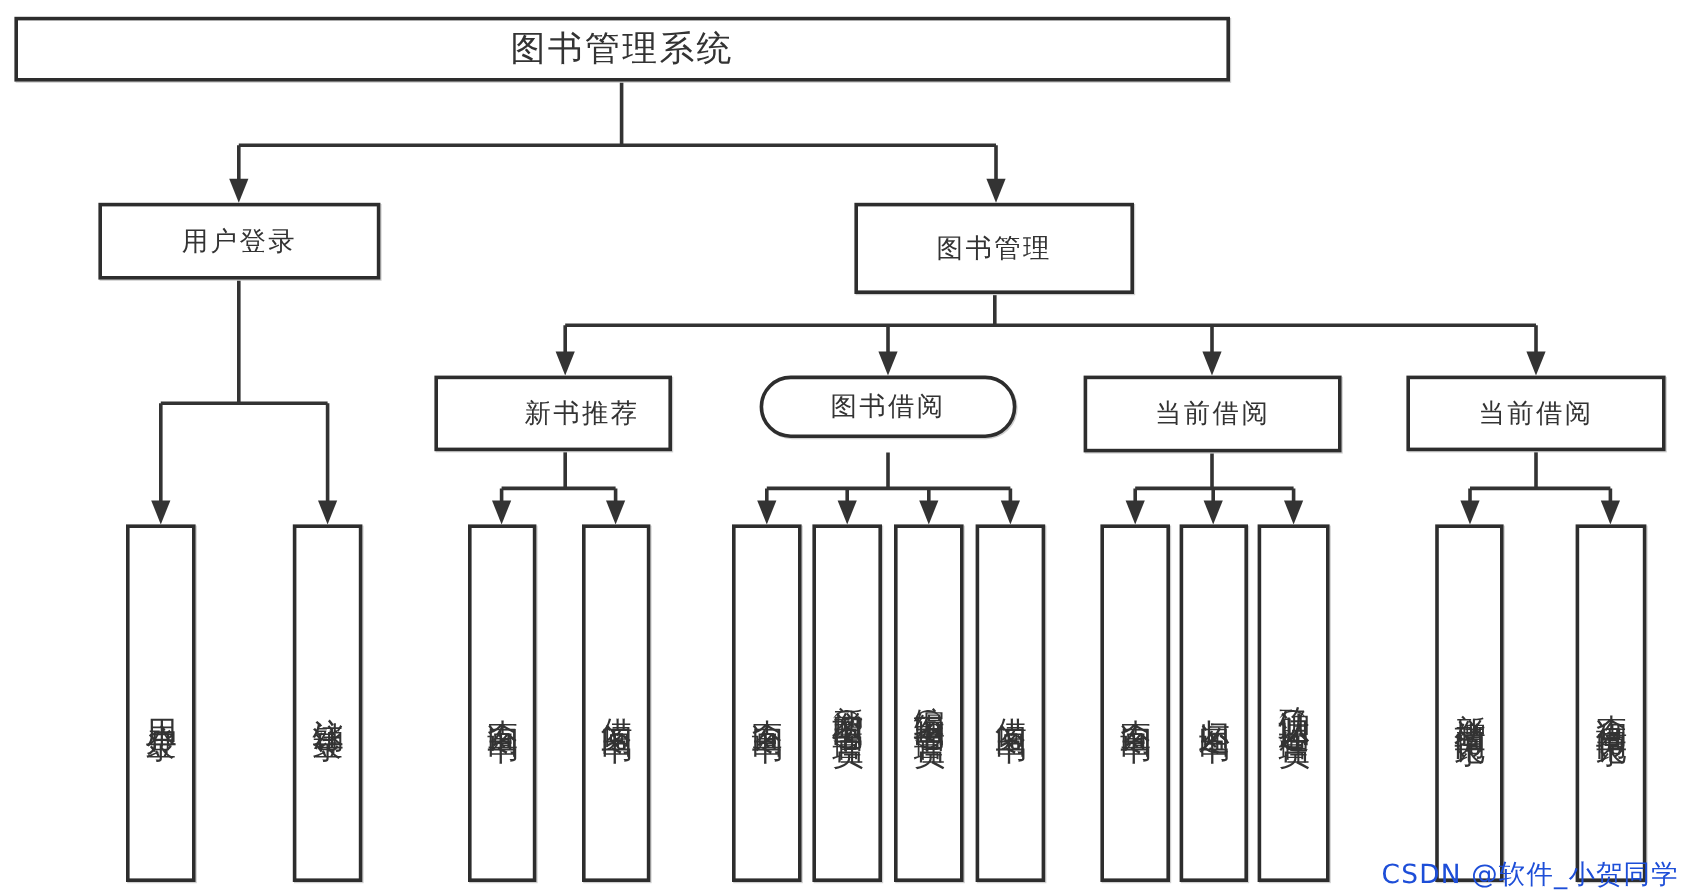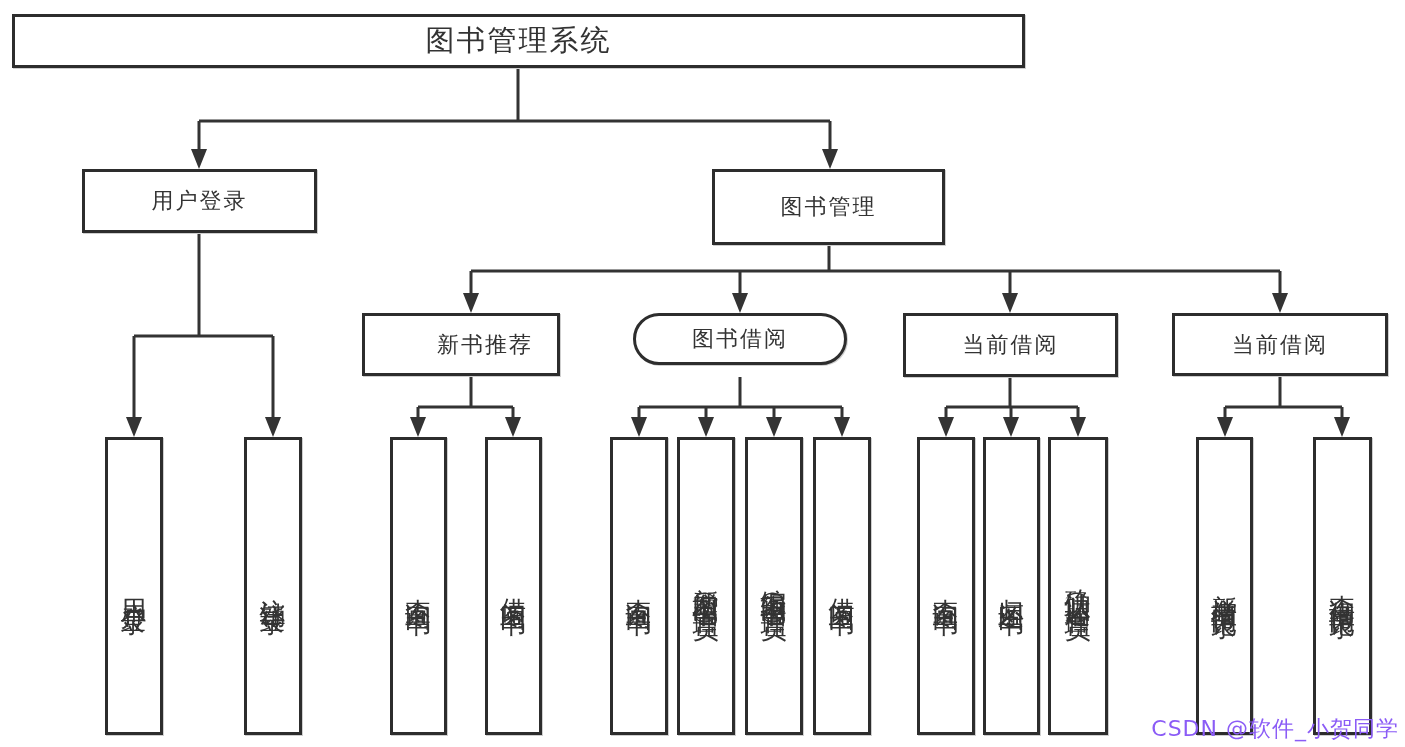--- a/index.html
+++ b/index.html
@@ -30,21 +30,21 @@
     writing-mode:vertical-rl;
     text-orientation:mixed;
     letter-spacing:4px;
     line-height:1;
     white-space:nowrap;
   }
   .watermark{
     position:absolute;
     right:6px;bottom:3px;
     font-size:22px;
-    color:#8b5cf6;
+    color:#1d4ed8;
     letter-spacing:1px;
     z-index:3;
     white-space:nowrap;
   }
 </style>
 </head>
 <body>
 
 <div id="stage">
 

